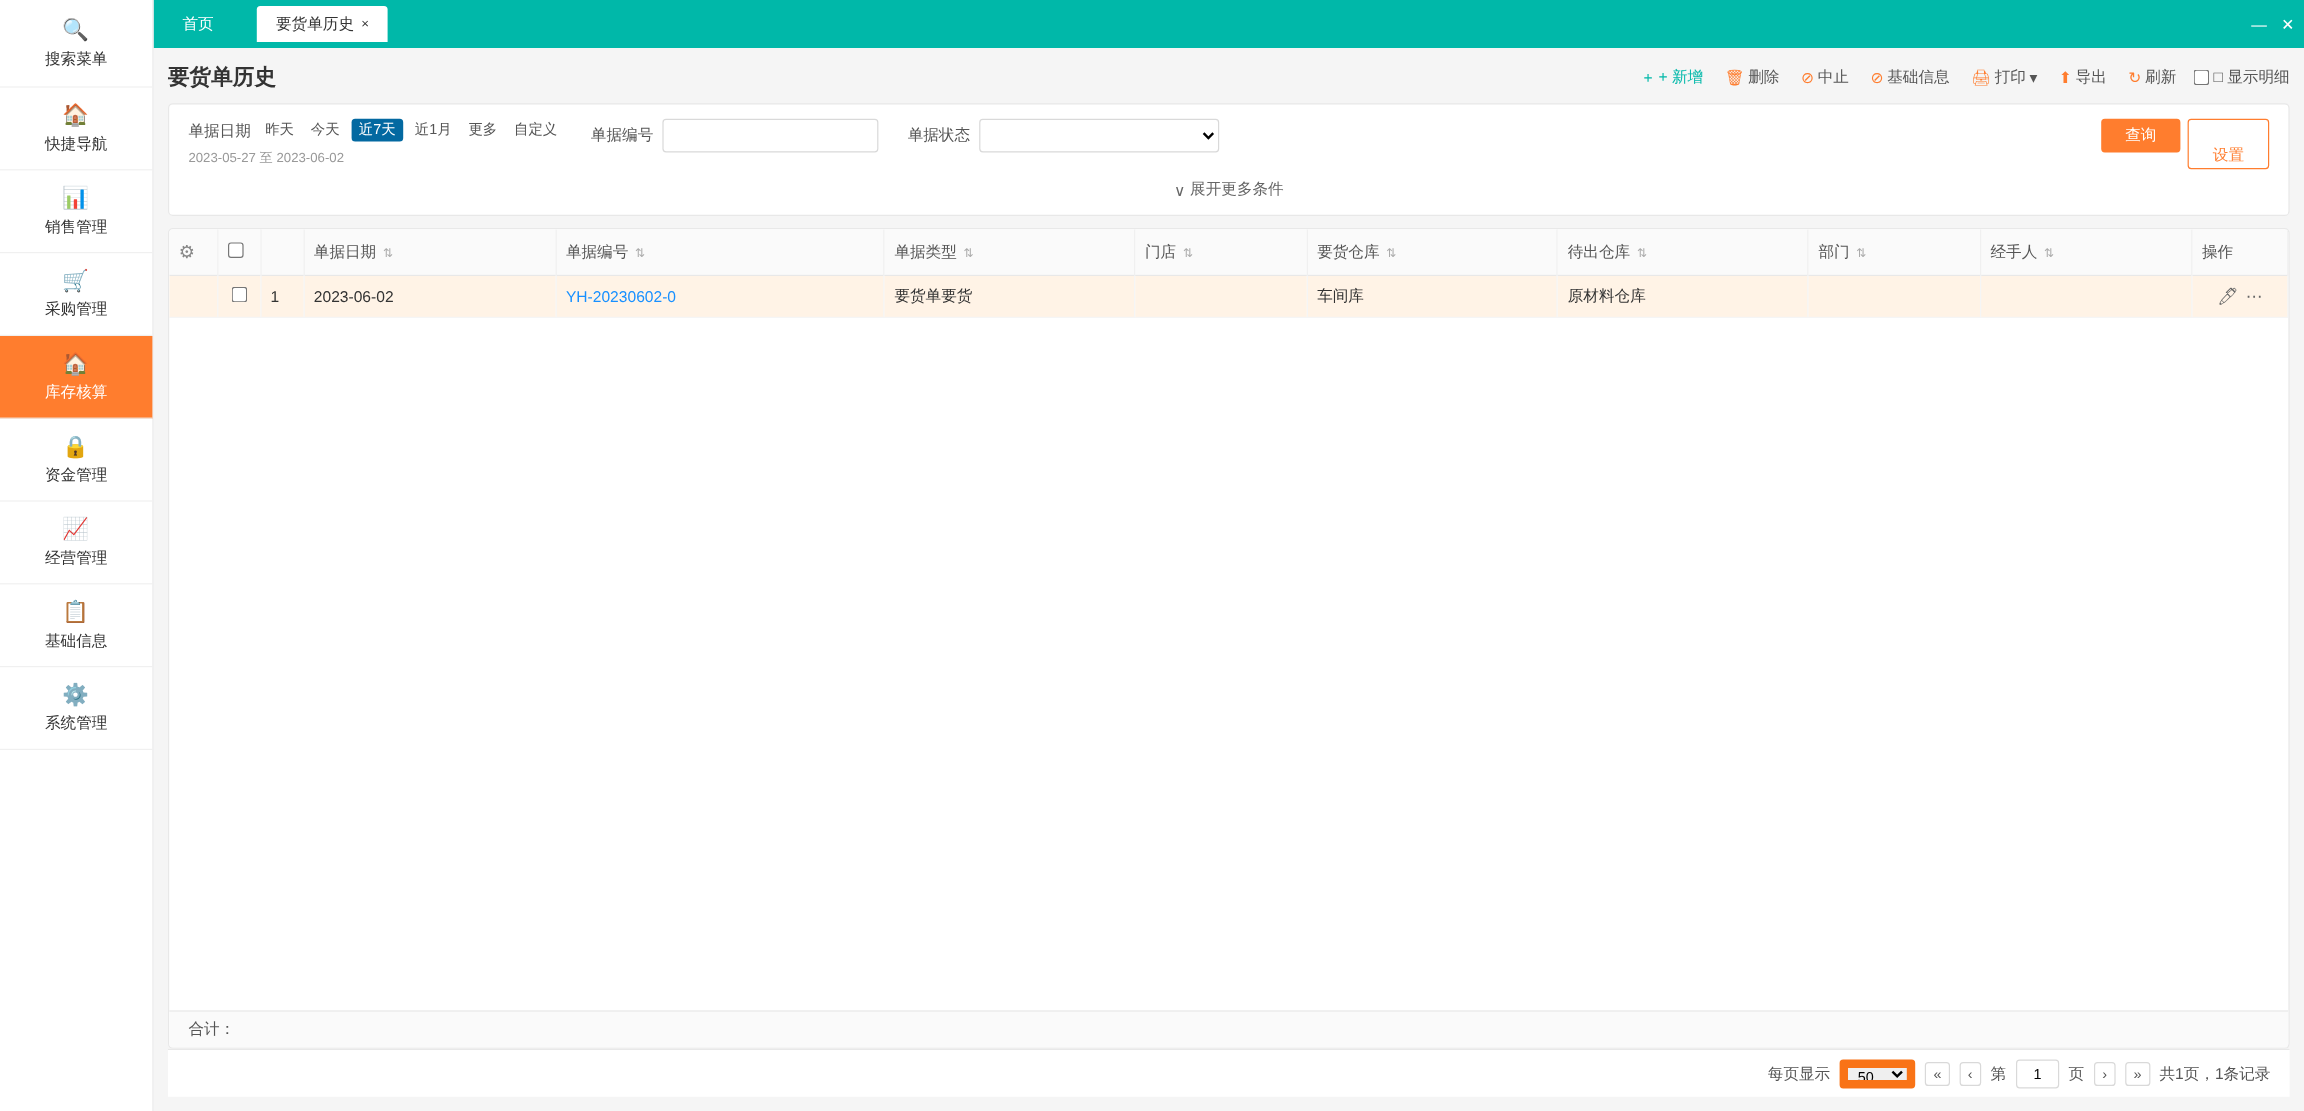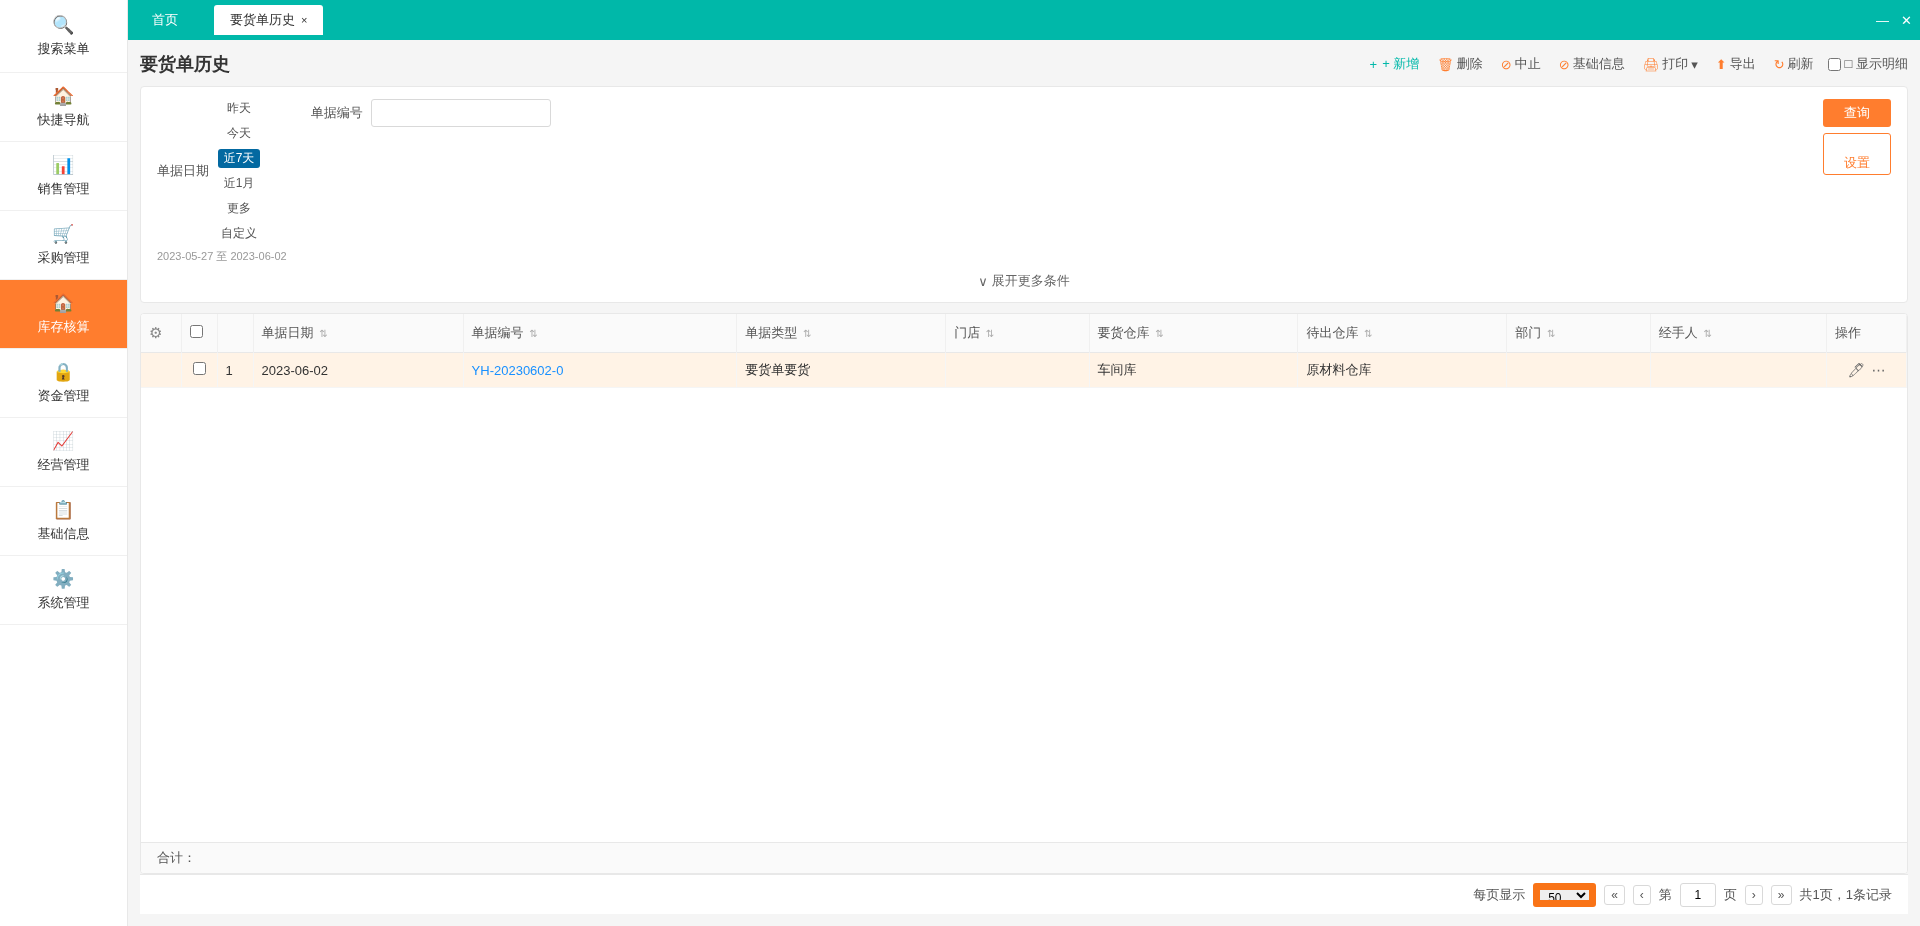--- a/index.html
+++ b/index.html
@@ -151,23 +151,22 @@
       align-items: center;
       gap: 8px;
     }
     .filter-label {
       color: #555;
       white-space: nowrap;
       font-size: 13px;
     }
     .date-shortcuts {
       display: flex;
-      align-items: center;
+      align-items: flex-end;
       gap: 6px;
-      flex-direction: column;
     }
     .date-shortcut {
       cursor: pointer;
       color: #555;
       font-size: 12px;
       padding: 1px 4px;
     }
     .date-shortcut.active {
       background: #0369a1;
       color: #fff;
@@ -203,21 +202,20 @@
       align-items: center;
       gap: 4px;
       cursor: pointer;
       color: #666;
       font-size: 12px;
       margin-top: 8px;
       justify-content: center;
     }
     .action-btns {
       display: flex;
-      flex-direction: column;
       gap: 6px;
       margin-left: auto;
     }
     .query-btn {
       background: #ff7d2e;
       color: #fff;
       border: none;
       border-radius: 3px;
       padding: 4px 20px;
       cursor: pointer;
@@ -471,20 +469,28 @@
           <div class="date-range">2023-05-27 至 2023-06-02</div>
         </div>
 
         <div class="filter-col">
           <div class="filter-group">
             <span class="filter-label">单据编号</span>
             <input class="filter-input" type="text" placeholder="" style="">
           </div>
         </div>
 
+        <div class="filter-col">
+          <div class="filter-group">
+            <span class="filter-label">单据状态</span>
+            <select class="filter-select">
+              <option value=""></option>
+            </select>
+          </div>
+        </div>
 
         <div class="action-btns" style="margin-left: auto;">
           <button class="query-btn">查询</button>
           <button class="setting-btn">设置</button>
         </div>
       </div>
 
       <div class="expand-more">
         <span>∨</span>
         <span>展开更多条件</span>

